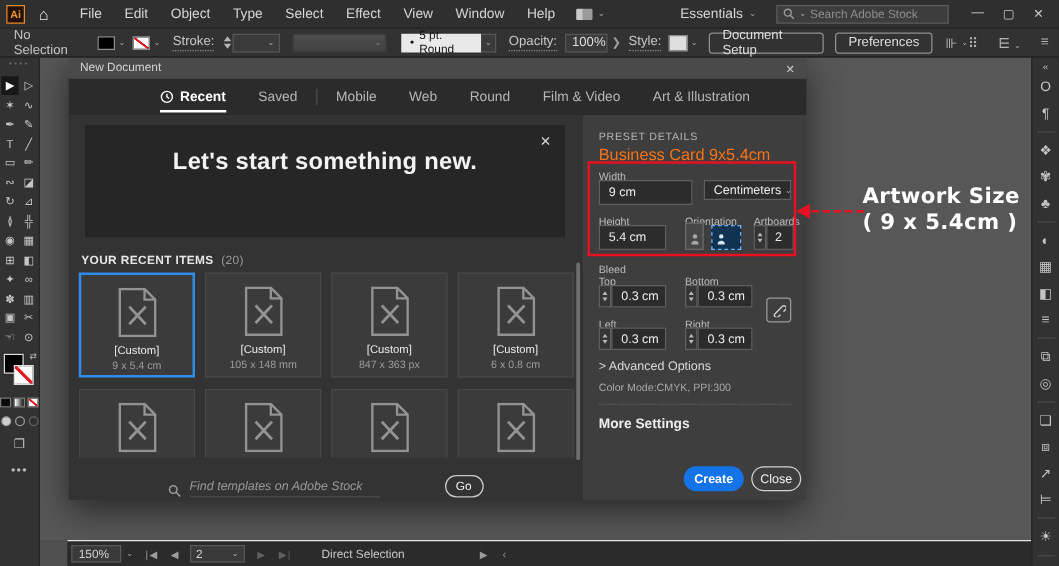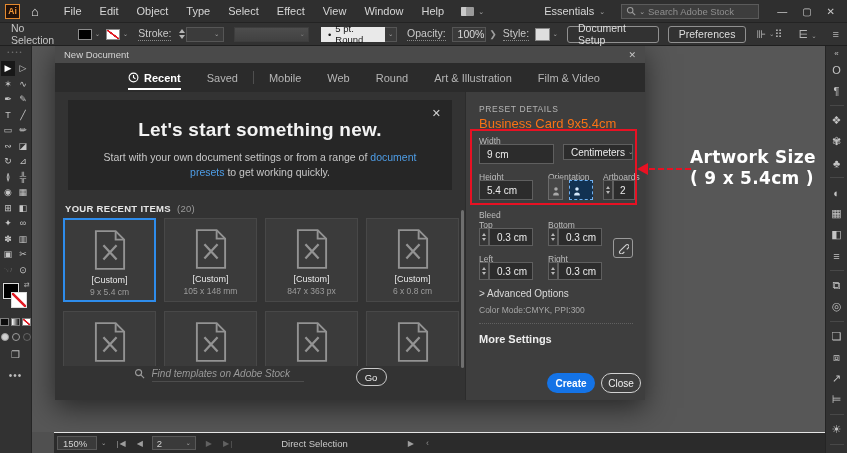--- a/index.html
+++ b/index.html
@@ -73,21 +73,21 @@
 
   
   .canvas{position:absolute;left:32px;top:46px;width:793px;height:386px;background:#575757;z-index:1}
   .status-gray{position:absolute;left:32px;top:432px;width:22px;height:21px;background:#505050;z-index:20}
   .statusbar{position:absolute;left:54px;top:432px;width:771px;height:21px;background:#2b2b2b;border-top:1px solid #e5e5e5;display:flex;align-items:center;font-size:9.5px;color:#b8b8b8;z-index:20}
   .zoom-box{width:40px;height:14px;background:#3a3a3a;border:1px solid #585858;display:flex;align-items:center;padding-left:5px;margin-left:3px;color:#d2d2d2}
   .sb-chev{margin-left:4px}
   .nav{font-size:8px;color:#9d9d9d;margin-left:10px;letter-spacing:1px}
   .ab-box{width:44px;height:14px;background:#3a3a3a;border:1px solid #585858;display:flex;align-items:center;justify-content:space-between;padding:0 4px;margin-left:8px;color:#d2d2d2}
   .nav.dim{color:#616161}
-  .sb-tool{margin-left:48px;color:#c9c9c9}
+  .sb-tool{margin-left:24px;color:#c9c9c9}
   .sb-arr{margin-left:60px;font-size:8px;color:#9d9d9d}
   .sb-arr2{margin-left:12px;font-size:9px;color:#8d8d8d}
 
   
   .dialog{position:absolute;left:55px;top:46px;width:590px;height:354px;z-index:10;box-shadow:0 8px 26px rgba(0,0,0,.55)}
   .dlg-title{height:17px;background:#4a4a4a;display:flex;align-items:center;font-size:9.5px;color:#d4d4d4;padding:0 9px}
   .dlg-close{margin-left:auto;font-size:9px;color:#c6c6c6;cursor:default}
   .dlg-tabs{height:29px;background:#2b2b2b;display:flex;align-items:center;font-size:11px;color:#b6b6b6;padding-left:60px}
   .tab{margin:0 13px;position:relative;height:29px;display:flex;align-items:center;gap:5px;cursor:default;white-space:nowrap}
   .tab.active{color:#fff;font-weight:bold}
@@ -104,21 +104,21 @@
   .recent-count{color:#9a9a9a;font-weight:normal;margin-left:6px}
   .cards{position:absolute;left:8px;top:126px;display:flex;gap:8px}
   .card{width:93px;height:84px;background:#3b3b3b;border:1px solid #484848;display:flex;flex-direction:column;align-items:center;cursor:default}
   .card.selected{border:2px solid var(--sel)}
   .doc-svg{margin-top:10px;color:#939393}
   .cname{font-size:9px;color:#eaeaea;margin-top:5px}
   .cdims{font-size:8.5px;color:#9c9c9c;margin-top:2px}
   .cards2{position:absolute;left:8px;top:219px;height:55px;overflow:hidden;display:flex;gap:8px}
   .card2{width:93px;height:84px;background:#3b3b3b;border:1px solid #484848;display:flex;justify-content:center}
   .lscroll{position:absolute;right:1px;top:118px;width:3px;height:158px;background:#6f6f6f;border-radius:2px}
-  .search-row{position:absolute;left:0;top:276px;width:410px;height:30px;display:flex;align-items:flex-start;justify-content:center;color:#9a9a9a}
+  .search-row{position:absolute;left:0;top:276px;width:410px;height:30px;display:flex;align-items:flex-end;justify-content:center;color:#9a9a9a}
   .tpl-input{width:152px;font-size:10px;font-style:italic;color:#c9c9c9;background:transparent;border:0;border-bottom:1px solid #4d4d4d;outline:0;margin-left:7px;padding-bottom:2px;font-family:"Liberation Sans",sans-serif}
   .tpl-input::placeholder{font-style:italic;color:#999}
   .go-btn{width:31px;height:18px;border:1px solid #c9c9c9;border-radius:9px;font-size:9.5px;color:#efefef;display:flex;align-items:center;justify-content:center;margin-left:52px}
 
   
   .dlg-right{width:180px;background:#3e3e3e;border-left:1px solid #2c2c2c;position:relative;font-size:10px}
   .abs{position:absolute}
   .pd-hdr{left:13px;top:12px;font-size:8.5px;color:#b4b4b4;letter-spacing:.6px}
   .pd-name{left:13px;top:24px;font-size:13px;color:#f97316}
   .fld-label{font-size:8.5px;color:#bcbcbc}
@@ -359,29 +359,28 @@
           <svg width="11" height="11">
             <use href="#clock"></use>
           </svg>
           <span>Recent</span>
         </span>
       <span class="tab">Saved</span>
       <span class="tab-divider"></span>
       <span class="tab">Mobile</span>
       <span class="tab">Web</span>
       <span class="tab">Round</span>
+      <span class="tab">Film &amp; Video</span>
       <span class="tab">Art &amp; Illustration</span>
-      <span class="tab">Film &amp; Video</span>
     </div>
     <div class="dlg-body">
 
       <div class="dlg-left">
         <div class="hero">
           <div class="hero-title">Let's start something new.</div>
-          <div class="hero-sub"><span>Start with your own document settings or from a range of </span><span class="hero-link">document presets</span><span> to get working quickly.</span></div>
           <span class="hero-close">✕</span>
         </div>
         <div class="recent-hdr">
           <span>YOUR RECENT ITEMS</span><span class="recent-count">(20)</span>
         </div>
         <div class="cards">
           <div class="card selected">
             <svg class="doc-svg" width="32" height="40">
                 <use href="#doc"></use>
               </svg>

